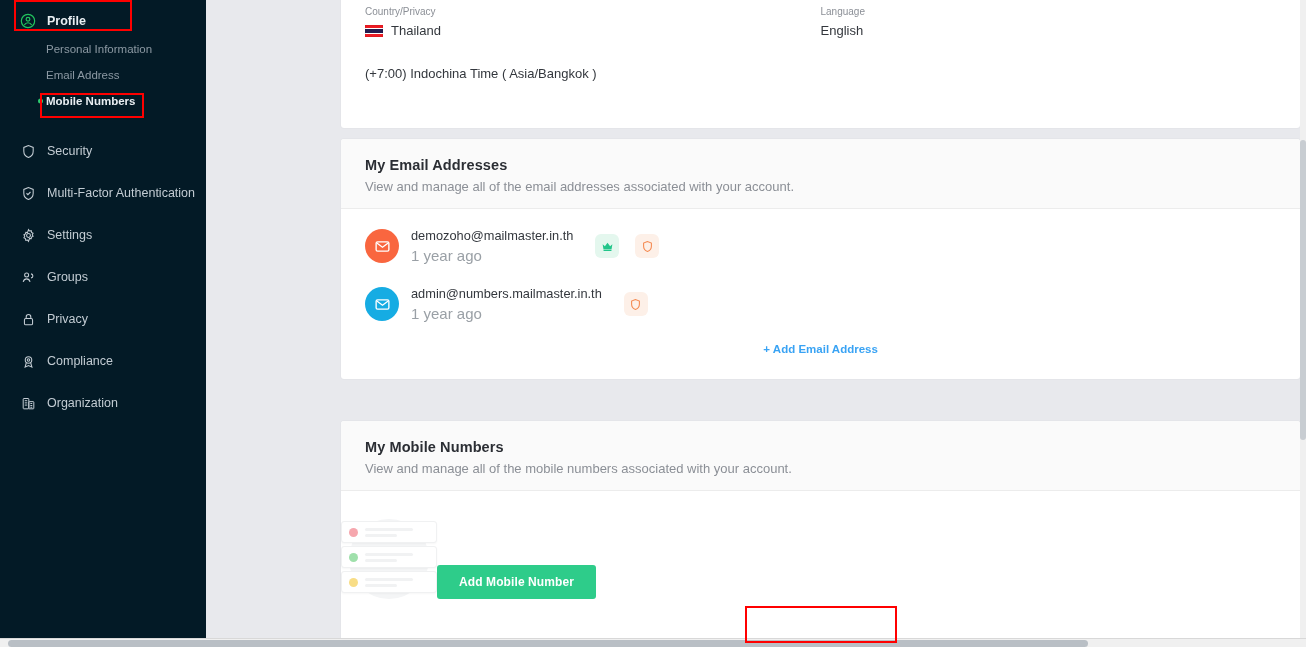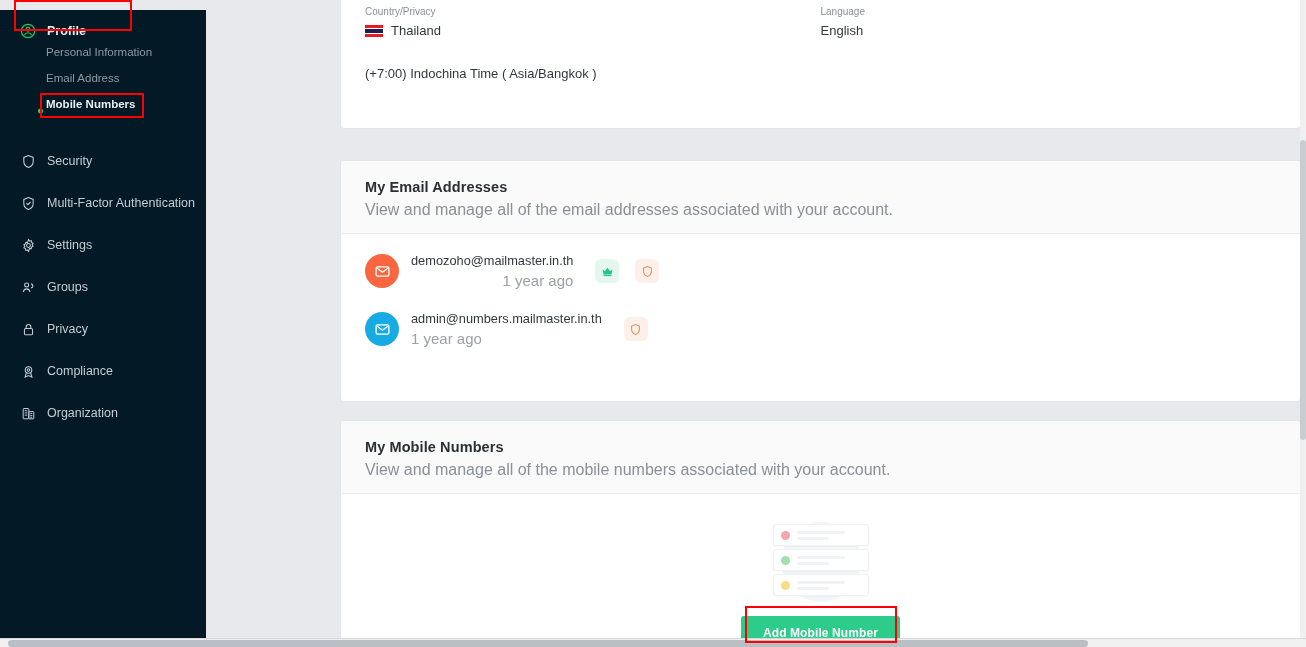--- a/index.html
+++ b/index.html
@@ -6,38 +6,38 @@
   html, body {
     width: 1306px; height: 647px;
     overflow: hidden;
     font-family: "Liberation Sans", sans-serif;
     background: #e8e9ed;
   }
   #app { position: relative; width: 1306px; height: 647px; }
 
   
   #sidebar {
-    position: absolute; left: 0; top: 10px;
+    position: absolute; left: 0; top: 0;
     width: 206px; height: 638px;
     background: #031a26;
     color: #c9d2d8;
     padding-top: 0;
   }
   .nav-top { padding-top: 6px; }
   .nav-item {
     display: flex; align-items: center;
     height: 30px; padding-left: 18px;
     font-size: 12.5px; font-weight: 700; color: #e8eef2;
     position: relative;
   }
   .nav-item .ico { width: 20px; height: 20px; display: inline-flex; align-items: center; justify-content: center; margin-right: 9px; flex: 0 0 20px; }
   .nav-item .ico svg { display: block; }
 
   .sub-item {
-    display: flex; align-items: flex-start;
+    display: flex; align-items: center;
     height: 26px; padding-left: 46px;
     font-size: 11.5px; color: #8c99a3; font-weight: 400;
     position: relative;
   }
   .sub-item.active { color: #e9eef2; font-weight: 700; }
   .sub-dot {
     position: absolute; left: 38px; top: 50%; transform: translateY(-50%);
     width: 5px; height: 5px; border-radius: 50%; background: #2ecc71;
   }
 
@@ -73,39 +73,39 @@
   .card-head {
     background: #fafafa;
     border-bottom: 1px solid #ececec;
     padding: 18px 24px 14px 24px;
     border-radius: 3px 3px 0 0;
   }
   .card-title {
     font-size: 14.5px; font-weight: 700; color: #2b2e34; letter-spacing: .1px;
   }
   .card-sub {
-    margin-top: 6px; font-size: 16px; color: #8b8f96;
+    margin-top: 6px; font-size: 13px; color: #8b8f96;
   }
 
   
   #card-profile { top: -46px; height: 174px; padding: 0 24px; }
   .field-grid { display: flex; flex-wrap: wrap; padding-top: 52px; }
   .field { width: 50%; margin-bottom: 28px; }
   .field-label { font-size: 10px; color: #8b8f96; margin-bottom: 6px; }
   .field-value { font-size: 13px; color: #33373d; display: flex; align-items: center; }
   .flag {
     display: inline-block; width: 18px; height: 12px; margin-right: 8px;
     background: linear-gradient(
       to bottom,
       #ed1c24 0 20%, #ffffff 20% 33%, #241d4f 33% 67%, #ffffff 67% 80%, #ed1c24 80% 100%);
     border: 1px solid rgba(0,0,0,0.06);
   }
 
   
-  #card-email { top: 161px; height: 240px; }
+  #card-email { top: 139px; height: 240px; }
   .row {
     display: flex; align-items: center;
     padding: 0 24px; height: 58px;
   }
   .avatar {
     width: 34px; height: 34px; border-radius: 50%;
     display: flex; align-items: center; justify-content: center;
     flex: 0 0 34px; margin-right: 12px;
   }
   .avatar svg { display:block; }
@@ -123,21 +123,21 @@
 
   .add-link {
     text-align: center; color: #39a3f4; font-size: 11.5px; font-weight: 700;
     padding-top: 10px; cursor: pointer;
   }
   .add-link .plus { font-weight: 700; margin-right: 3px; }
 
   
   #card-mobile { top: 421px; height: 260px; }
   .empty-wrap {
-    display: flex; flex-direction: column; align-items: center;
+    display: flex; flex-direction: row; align-items: flex-end;
     padding-top: 26px;
   }
   .empty-illus { position: relative; width: 96px; height: 82px; }
   .empty-circle {
     position: absolute; left: 8px; top: 2px;
     width: 80px; height: 80px; border-radius: 50%;
     background: #f4f5f6;
   }
   .empty-card {
     position: absolute; left: 0; width: 96px; height: 22px;
@@ -306,21 +306,21 @@
         </div>
       </div>
     </section>
 
     <section class="card" id="card-email">
       <div class="card-head">
         <div class="card-title">My Email Addresses</div>
         <div class="card-sub">View and manage all of the email addresses associated with your account.</div>
       </div>
 
-      <div class="row" style="margin-top:8px;text-align:right;">
+      <div class="row" style="margin-top:8px;">
         <span class="avatar" style="background:#f9663f;">
           <svg width="17" height="17" viewBox="0 0 24 24" fill="none" stroke="#ffffff" stroke-width="1.9">
             <rect x="3" y="5.5" width="18" height="13" rx="2"></rect>
             <path d="M4 7l8 6 8-6"></path>
           </svg>
         </span>
         <span class="row-texts">
           <span class="row-title">demozoho@mailmaster.in.th</span>
           <span class="row-meta">1 year ago</span>
         </span>
@@ -352,20 +352,23 @@
         </span>
         <span class="badges">
           <span class="badge shield">
             <svg width="13" height="13" viewBox="0 0 24 24" fill="none" stroke="#f58a52" stroke-width="2">
               <path d="M12 2.8 4.8 5.7v5.9c0 4.8 3.1 8.2 7.2 9.6 4.1-1.4 7.2-4.8 7.2-9.6V5.7L12 2.8z"></path>
             </svg>
           </span>
         </span>
       </div>
 
+      <div class="add-link">
+        <span class="plus">+</span><span>Add Email Address</span>
+      </div>
     </section>
 
     <section class="card" id="card-mobile">
       <div class="card-head">
         <div class="card-title">My Mobile Numbers</div>
         <div class="card-sub">View and manage all of the mobile numbers associated with your account.</div>
       </div>
 
       <div class="empty-wrap">
         <div class="empty-illus">

